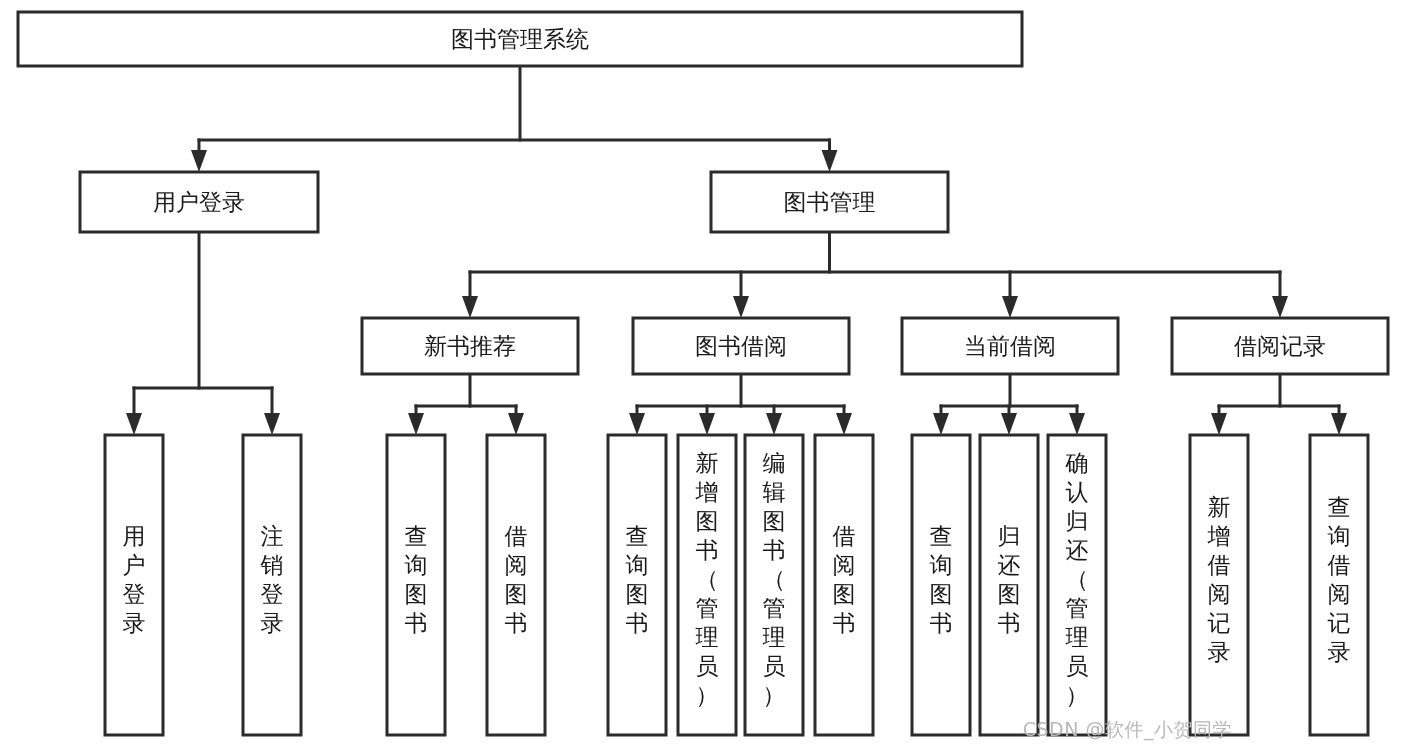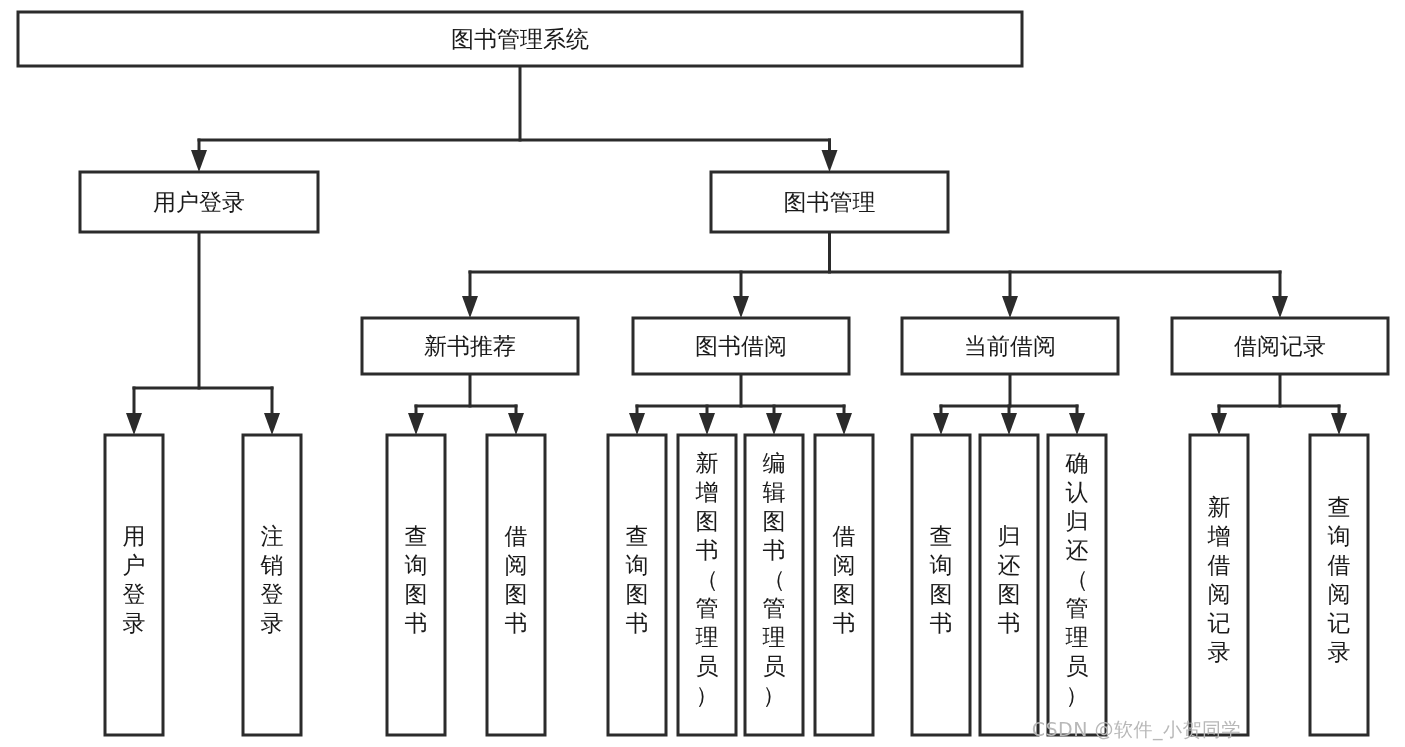--- a/index.html
+++ b/index.html
@@ -51,21 +51,21 @@
   }
   .node-label-vertical {
     font-family: "DejaVu Sans", "Liberation Sans", sans-serif;
     fill: #1a1a1a;
     font-size: 23px;
     text-anchor: middle;
     white-space: pre;
   }
   .watermark {
     position: absolute;
-    right: 4px;
+    right: 13px;
     bottom: 4px;
     font-family: "DejaVu Sans", "Liberation Sans", sans-serif;
     font-size: 19px;
     color: #b8b8b8;
     letter-spacing: 0.5px;
     pointer-events: none;
     user-select: none;
   }
 </style>
 </head>

